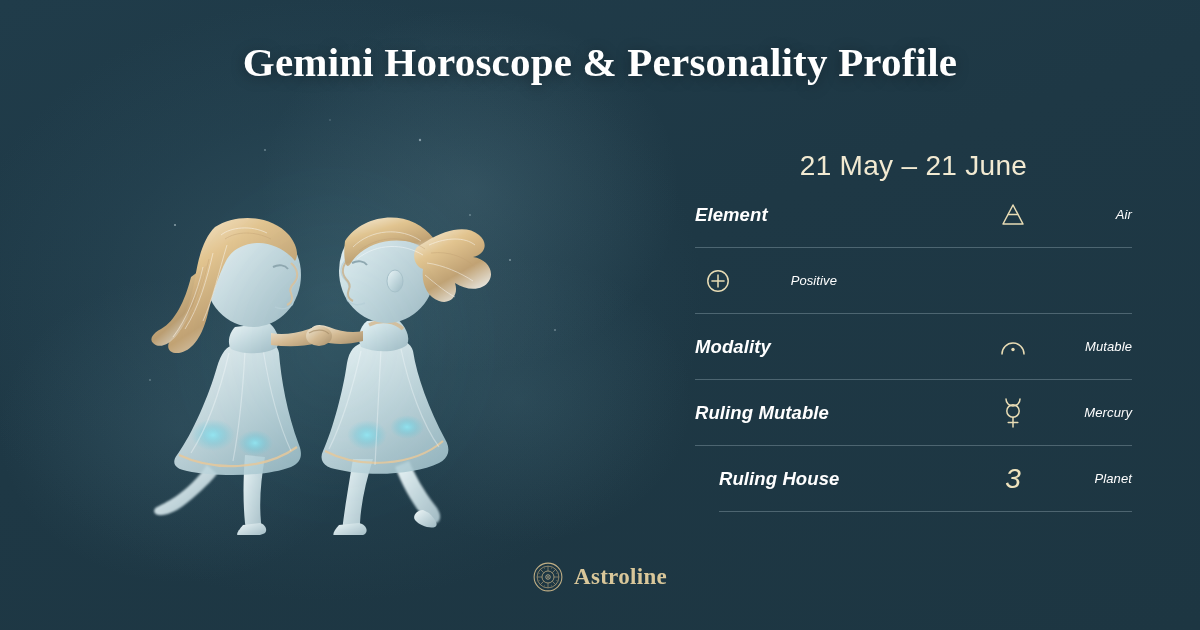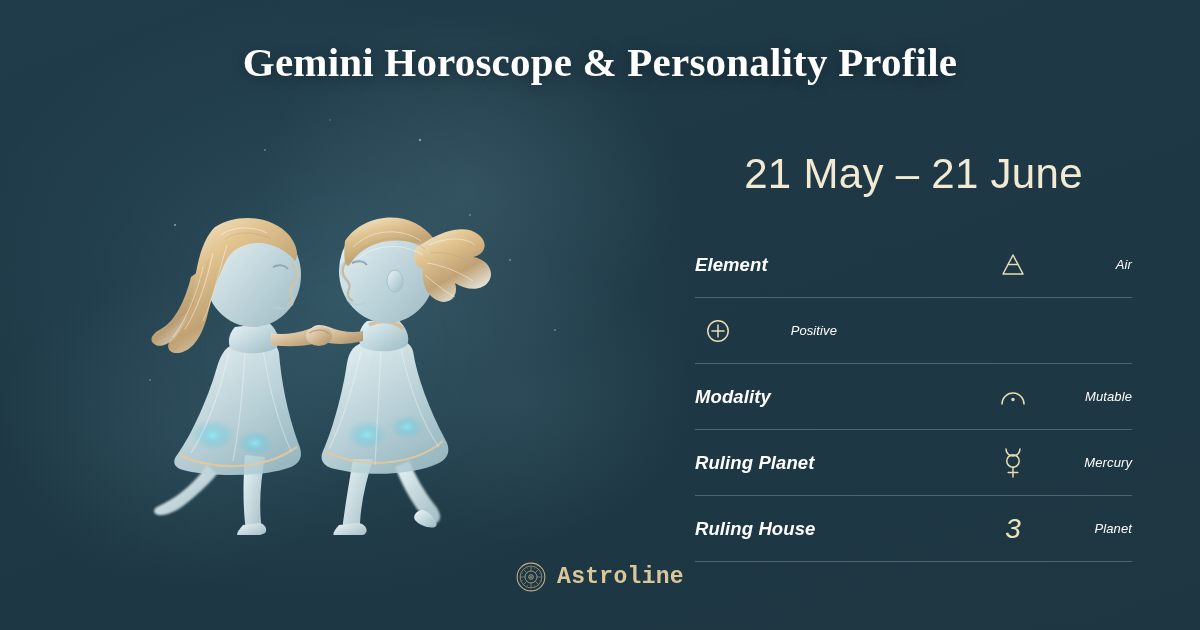--- a/index.html
+++ b/index.html
@@ -47,36 +47,35 @@
 
   
   .panel {
     position:absolute;
     left:695px; top:150px;
     width:437px;
   }
 
   .date-range {
     text-align:center;
-    font-size:42px;
+    font-size:28px;
     font-weight:400;
     color:#f2ead2;
     letter-spacing:0.3px;
-    margin-bottom:34px;
   }
 
   .attr-table { width:100%;font-style:italic; }
 
   .attr-row {
     display:flex;
     align-items:center;
     height:66px;
     border-bottom:1px solid rgba(190,210,218,0.30);
   }
-  .attr-row:last-child { border-bottom:1px solid rgba(190,210,218,0.30); }
+  .attr-row:last-child { border-bottom:1px solid rgba(190,210,218,0.30);margin-left:24px; }
 
   .attr-label {
     flex:1 1 auto;
     font-size:18.5px;
     font-weight:700;
     color:#ffffff;
     letter-spacing:0.1px;
   }
 
   .attr-icon {
@@ -110,21 +109,21 @@
     position:absolute;
     left:0; width:1200px;
     top:562px;
     display:flex;
     align-items:center;
     justify-content:center;
     gap:11px;
   }
   .brand-mark { width:30px; height:30px; display:block; }
   .brand-name {
-    font-family:Liberation Mono, monospace;
+    font-family:Liberation Serif, serif;
     font-size:23px;
     font-weight:700;
     color:#d9c79a;
     letter-spacing:0.3px;
   }
 </style>
 </head>
 <body>
 
 <div class="canvas">
@@ -327,21 +326,21 @@
         <div class="attr-icon">
           <svg width="28" height="22" viewBox="0 0 28 22">
             <path d="M3 18 A 11 11 0 0 1 25 18" fill="none" stroke="#e8dcb5" stroke-width="1.5" stroke-linecap="round"></path>
             <circle cx="14" cy="13.5" r="1.7" fill="#e8dcb5"></circle>
           </svg>
         </div>
         <div class="attr-value">Mutable</div>
       </div>
 
       <div class="attr-row">
-        <div class="attr-label">Ruling Planet</div>
+        <div class="attr-label">Ruling Mutable</div>
         <div class="attr-icon">
           <svg width="24" height="32" viewBox="0 0 24 32">
             <path d="M5 2 A 7 7 0 0 0 19 2" fill="none" stroke="#e8dcb5" stroke-width="1.5" stroke-linecap="round"></path>
             <circle cx="12" cy="14" r="6.2" fill="none" stroke="#e8dcb5" stroke-width="1.5"></circle>
             <line x1="12" y1="20.2" x2="12" y2="30" stroke="#e8dcb5" stroke-width="1.5" stroke-linecap="round"></line>
             <line x1="7.2" y1="25.5" x2="16.8" y2="25.5" stroke="#e8dcb5" stroke-width="1.5" stroke-linecap="round"></line>
           </svg>
         </div>
         <div class="attr-value">Mercury</div>
       </div>

